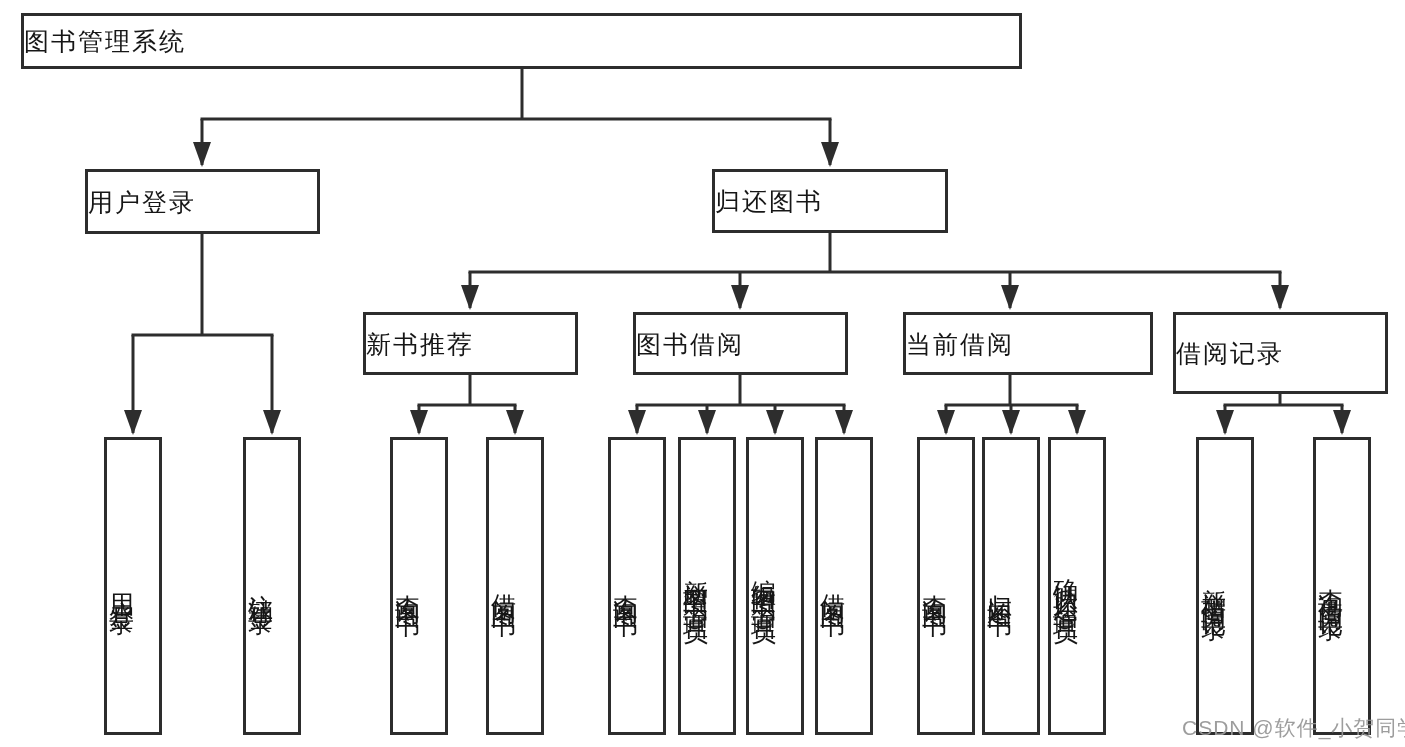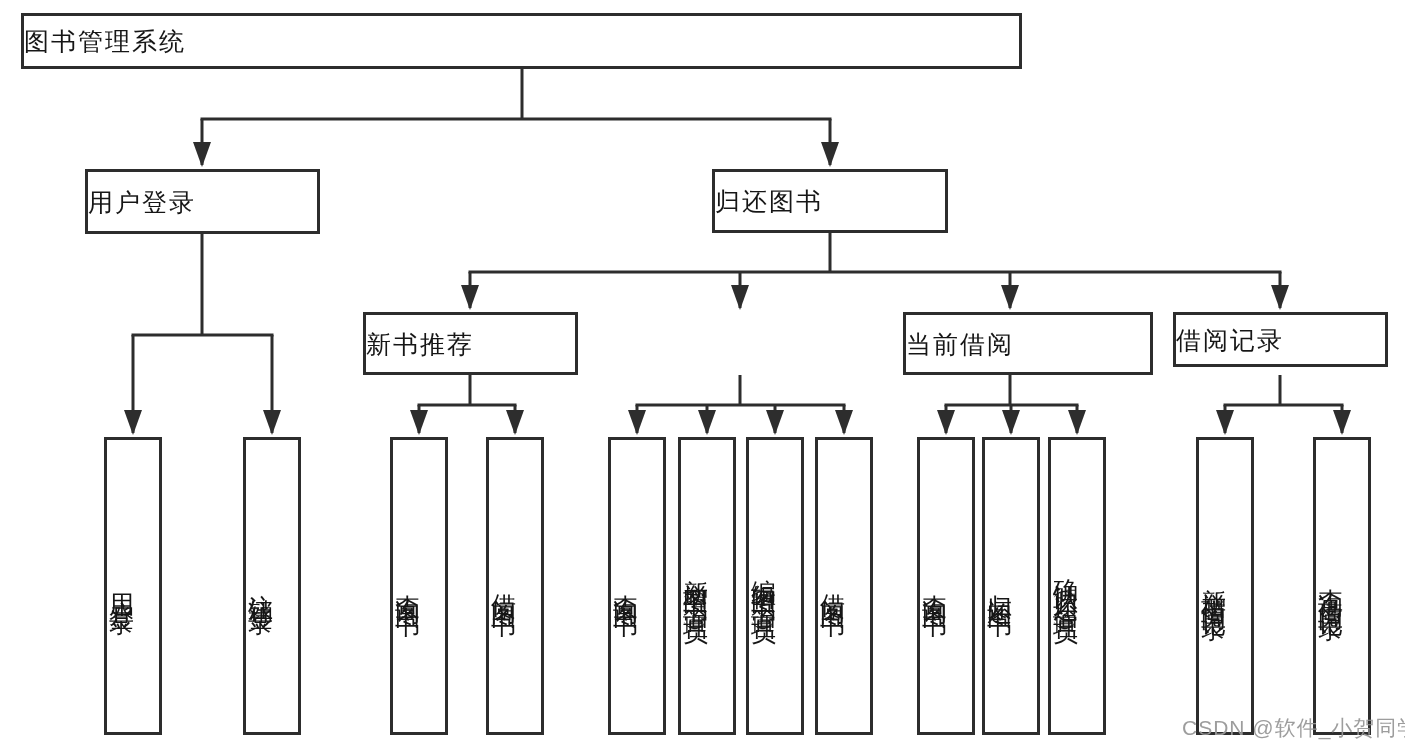--- a/index.html
+++ b/index.html
@@ -46,21 +46,21 @@
     font-size: 25px;
     white-space: nowrap;
   }
   
   #n-root  { left: 21px;  top: 13px;  width: 1001px; height: 56px; }
   #n-login { left: 85px;  top: 169px; width: 235px;  height: 65px; }
   #n-mgmt  { left: 712px; top: 169px; width: 236px;  height: 64px; }
   #n-rec   { left: 363px; top: 312px; width: 215px;  height: 63px; }
   #n-bor   { left: 633px; top: 312px; width: 215px;  height: 63px; }
   #n-cur   { left: 903px; top: 312px; width: 250px;  height: 63px; }
-  #n-hist  { left: 1173px;top: 312px; width: 215px;  height: 55px; }
+  #n-hist  { left: 1173px;top: 312px; width: 215px;  height: 82px; }
   #v1  { left: 104px; }
   #v2  { left: 243px; }
   #v3  { left: 390px; }
   #v4  { left: 486px; }
   #v5  { left: 608px; }
   #v6  { left: 678px; }
   #v7  { left: 746px; }
   #v8  { left: 815px; }
   #v9  { left: 917px; }
   #v10 { left: 982px; }
@@ -145,20 +145,23 @@
   <div class="box hbox" id="n-login">
     <span class="lbl">用户登录</span>
   </div>
   <div class="box hbox" id="n-mgmt">
     <span class="lbl">归还图书</span>
   </div>
 
   <div class="box hbox" id="n-rec">
     <span class="lbl">新书推荐</span>
   </div>
+  <div class="box hbox" id="n-bor">
+    <span class="lbl">图书借阅</span>
+  </div>
   <div class="box hbox" id="n-cur">
     <span class="lbl">当前借阅</span>
   </div>
   <div class="box hbox" id="n-hist">
     <span class="lbl">借阅记录</span>
   </div>
 
   <div class="box vbox" id="v1">
     <span class="lbl">用户登录</span>
   </div>

